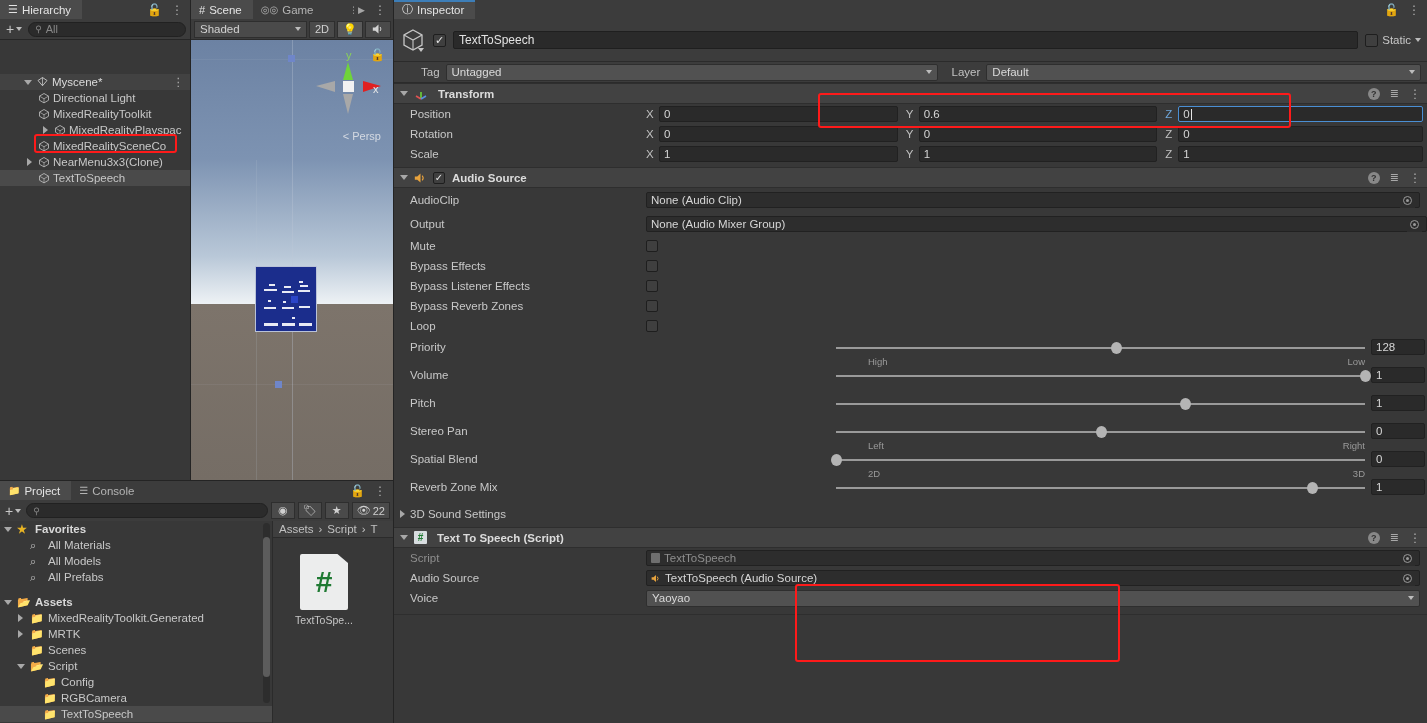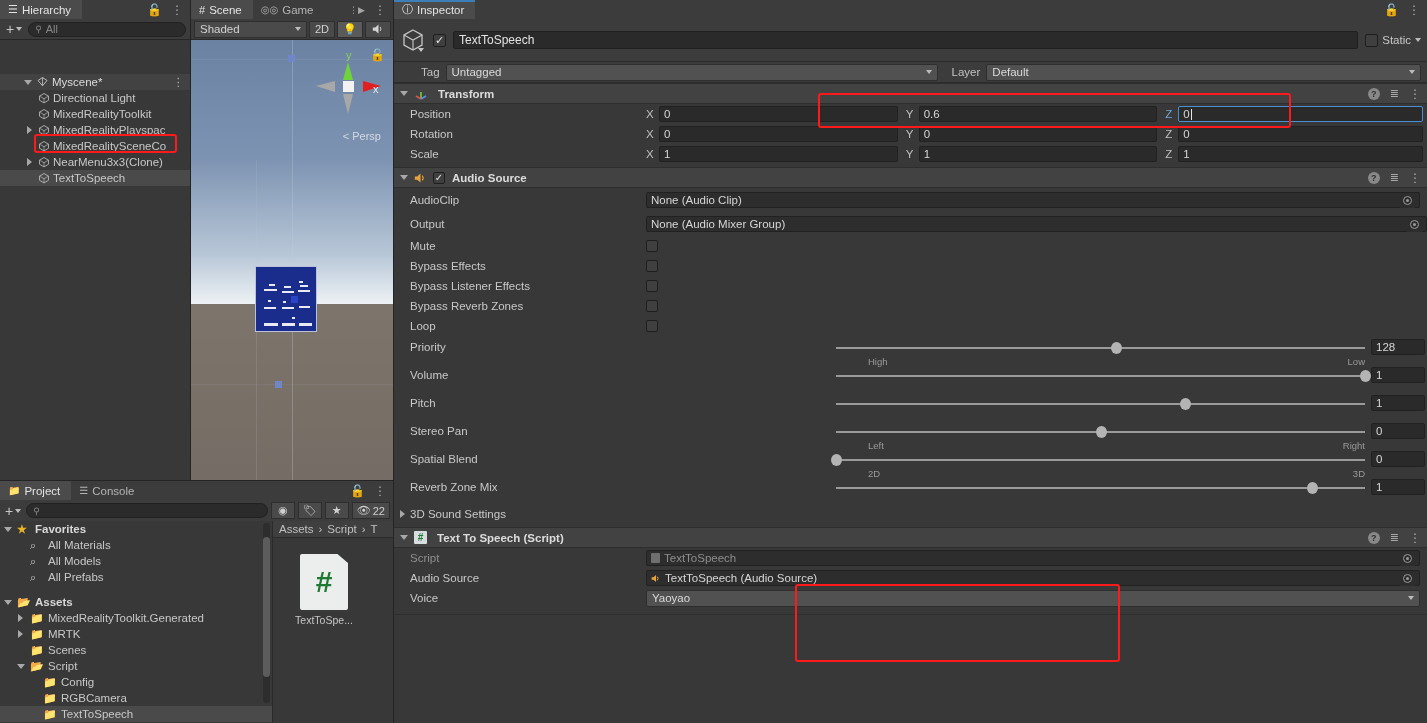--- a/index.html
+++ b/index.html
@@ -281,21 +281,21 @@
             <span>Directional Light</span>
           </div>
           <div class="hrow" style="padding-left: 24px;">
             <span class="tw"></span>
             <svg class="cube-ico" viewBox="0 0 16 16">
               <path d="M8 2 L14 5.5 V11 L8 14.5 L2 11 V5.5 Z" fill="none" stroke="#c0c0c0" stroke-width="1.1"></path>
               <path d="M2 5.5 L8 9 L14 5.5 M8 9 V14.5" fill="none" stroke="#c0c0c0" stroke-width="0.9"></path>
             </svg>
             <span>MixedRealityToolkit</span>
           </div>
-          <div class="hrow" style="padding-left: 24px;">
+          <div class="hrow" style="padding-left: 40px;">
             <span class="tw">
               <span class="tri-r"></span>
             </span>
             <svg class="cube-ico" viewBox="0 0 16 16">
               <path d="M8 2 L14 5.5 V11 L8 14.5 L2 11 V5.5 Z" fill="none" stroke="#c0c0c0" stroke-width="1.1"></path>
               <path d="M2 5.5 L8 9 L14 5.5 M8 9 V14.5" fill="none" stroke="#c0c0c0" stroke-width="0.9"></path>
             </svg>
             <span>MixedRealityPlayspac</span>
           </div>
           <div class="hrow" style="padding-left: 24px;">

